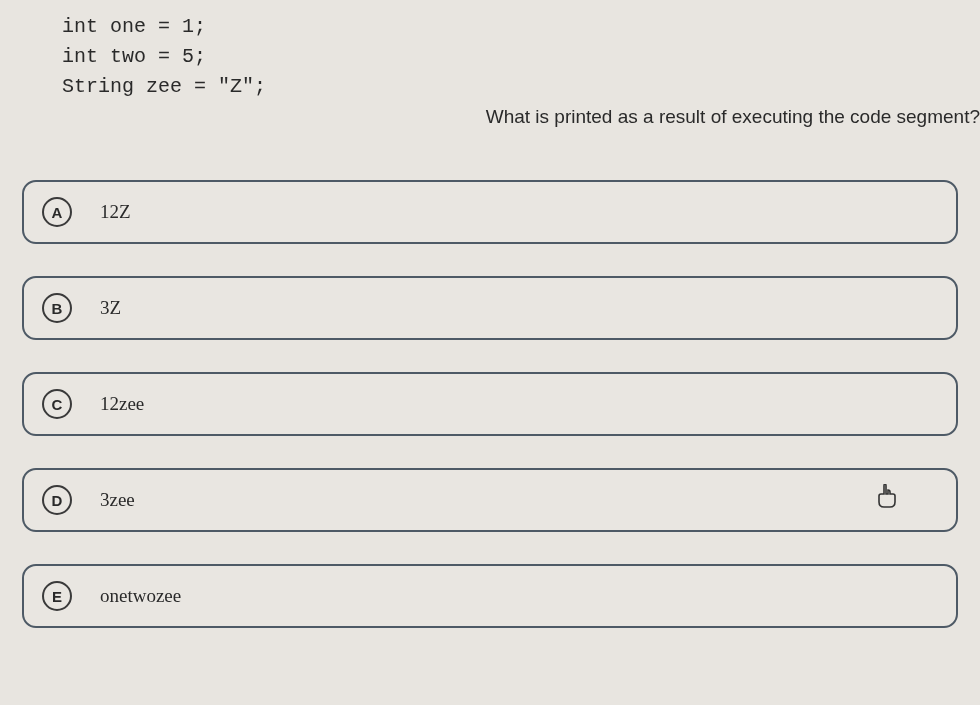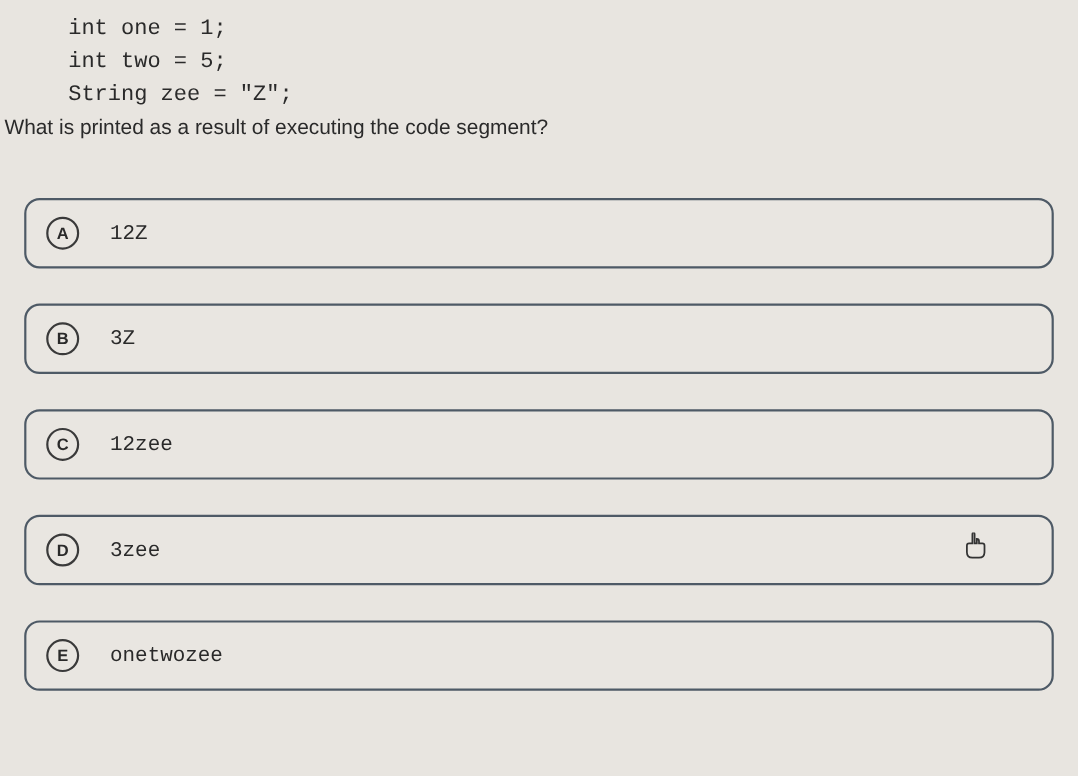--- a/index.html
+++ b/index.html
@@ -19,20 +19,21 @@
     margin-left: 62px;
     margin-bottom: 4px;
     font-weight: 500;
   }
   .code-line { white-space: pre; }
   .question {
     font-size: 19px;
     font-weight: 500;
     margin-left: 4px;
     margin-bottom: 52px;
+    text-align: right;
   }
   .options {
     display: flex;
     flex-direction: column;
     gap: 32px;
     padding: 0 22px;
   }
   .option {
     border: 2px solid #4e5a66;
     border-radius: 14px;
@@ -50,21 +51,21 @@
     border-radius: 50%;
     display: flex;
     align-items: center;
     justify-content: center;
     font-weight: 700;
     font-size: 15px;
     margin-right: 28px;
     flex-shrink: 0;
   }
   .option .answer {
-    font-family: Liberation Mono, monospace;
+    font-family: Liberation Serif, serif;
     font-size: 19px;
     font-weight: 500;
     text-align: center;
   }
   .cursor {
     position: absolute;
     right: 58px;
     font-size: 22px;
     color: #333;
   }

